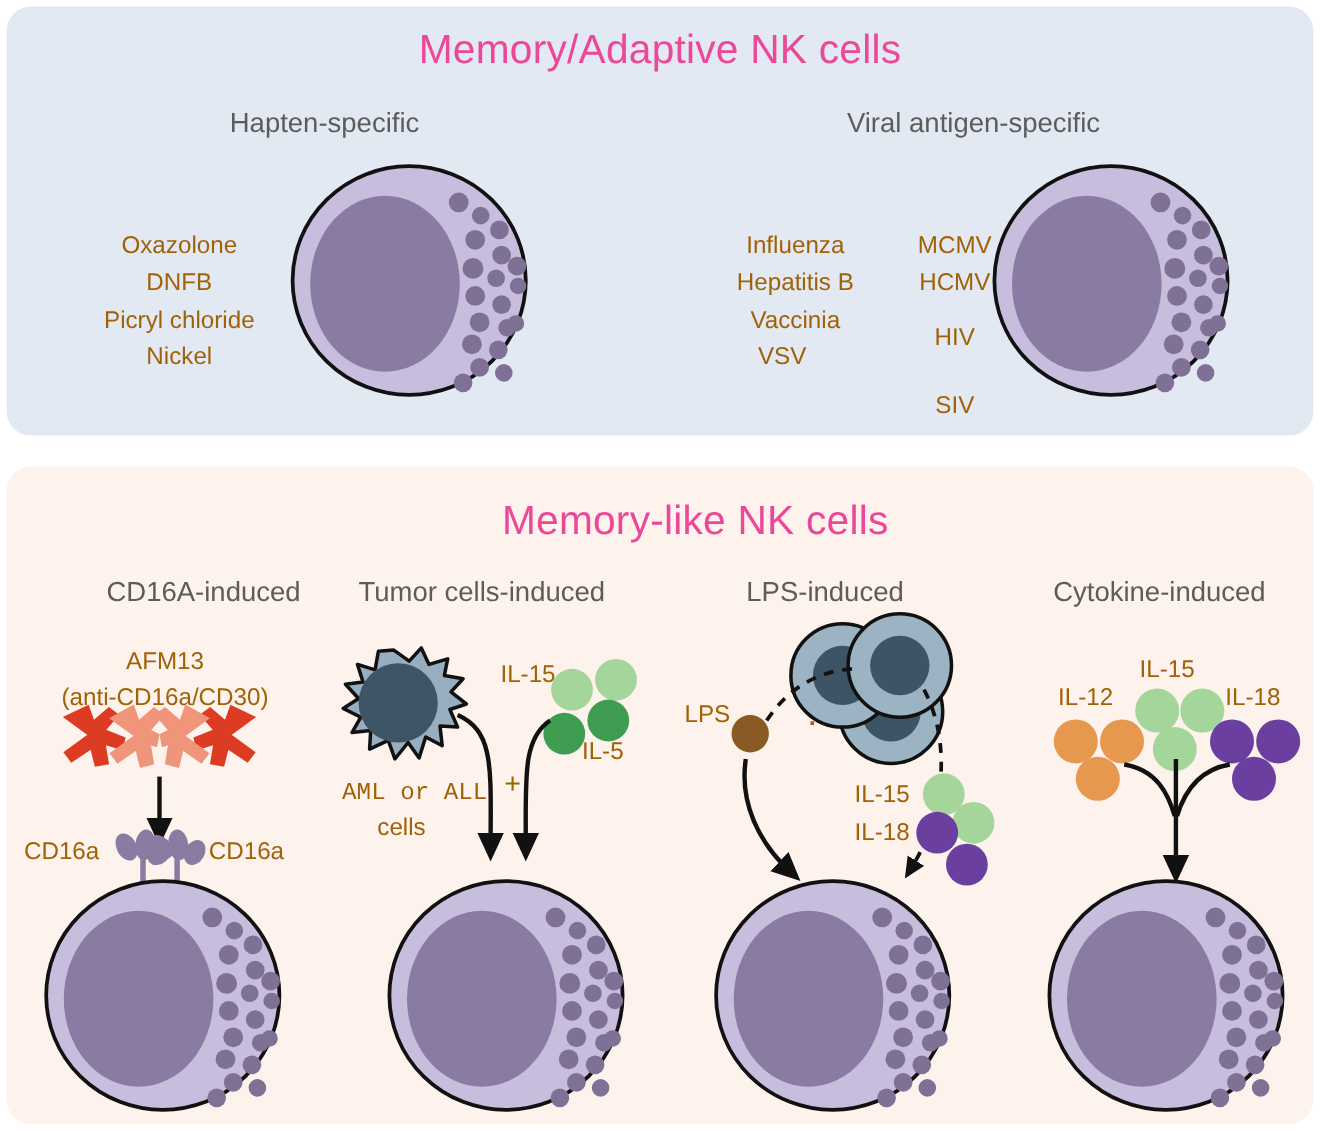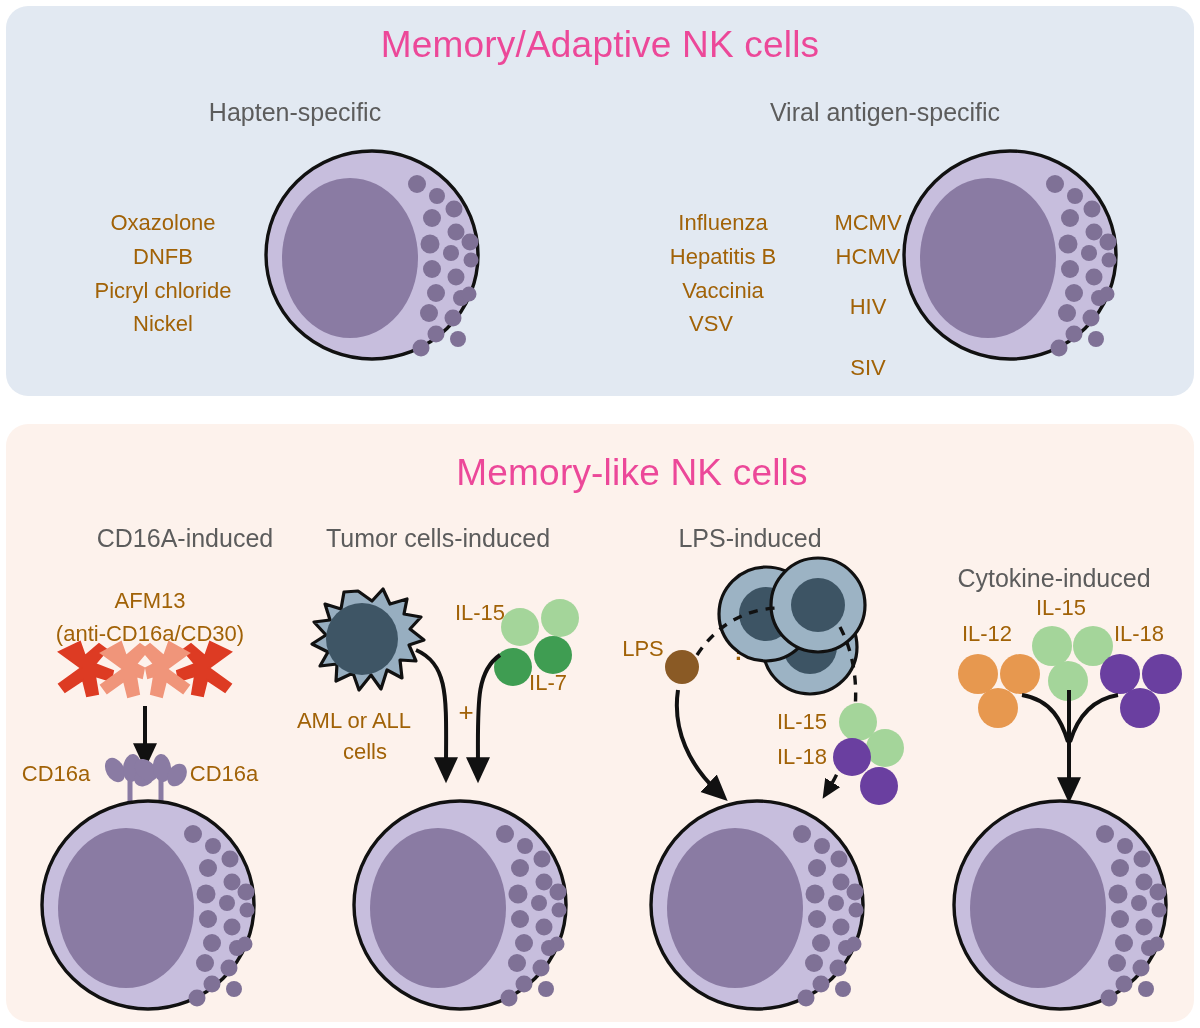--- a/index.html
+++ b/index.html
@@ -46,32 +46,32 @@
 <div class="txt" style="top:294px;left:808px;width:120px;">HIV</div>
 <div class="txt" style="top:311px;left:808px;width:120px;margin-top:44px;">SIV</div>
 
 <div class="panel" id="panel-memlike"></div>
 
 <div class="panel-title" style="top:452px;margin-left:32px;">Memory-like NK cells</div>
 
 <div class="sub-title" style="top:524px;left:0px;width:290px;margin-left:40px;">CD16A-induced</div>
 <div class="sub-title" style="top:524px;left:278px;width:320px;">Tumor cells-induced</div>
 <div class="sub-title" style="top:524px;left:610px;width:280px;">LPS-induced</div>
-<div class="sub-title" style="top:524px;left:908px;width:292px;margin-top:40px;">Cytokine-induced</div>
+<div class="sub-title" style="top:524px;left:908px;width:292px;">Cytokine-induced</div>
 
 <div class="txt" style="top:588px;left:10px;width:280px;">AFM13</div>
 <div class="txt" style="top:621px;left:10px;width:280px;">(anti-CD16a/CD30)</div>
 <div class="txt" style="top:761px;left:3px;width:106px;">CD16a</div>
 <div class="txt" style="top:761px;left:171px;width:106px;">CD16a</div>
 
-<div class="txt" style="top:708px;left:278px;width:152px;">AML or ALL</div>
+<div class="txt" style="top:708px;left:301px;width:152px;font-family:Liberation Mono, monospace;">AML or ALL</div>
 <div class="txt" style="top:739px;left:289px;width:152px;">cells</div>
 <div class="txt" style="top:697px;left:452px;width:28px;font-size:26px;">+</div>
 <div class="txt" style="top:600px;left:440px;width:80px;">IL-15</div>
-<div class="txt" style="top:670px;left:512px;width:72px;">IL-7</div>
+<div class="txt" style="top:670px;left:512px;width:72px;">IL-5</div>
 
 <div class="txt" style="top:636px;left:613px;width:60px;">LPS</div>
 <div class="txt" style="top:629px;left:722px;width:34px;font-size:34px;">?</div>
 <div class="txt" style="top:709px;left:764px;width:76px;">IL-15</div>
 <div class="txt" style="top:744px;left:764px;width:76px;">IL-18</div>
 
 <div class="txt" style="top:621px;left:948px;width:78px;">IL-12</div>
 <div class="txt" style="top:595px;left:1022px;width:78px;">IL-15</div>
 <div class="txt" style="top:621px;left:1100px;width:78px;">IL-18</div>
 

